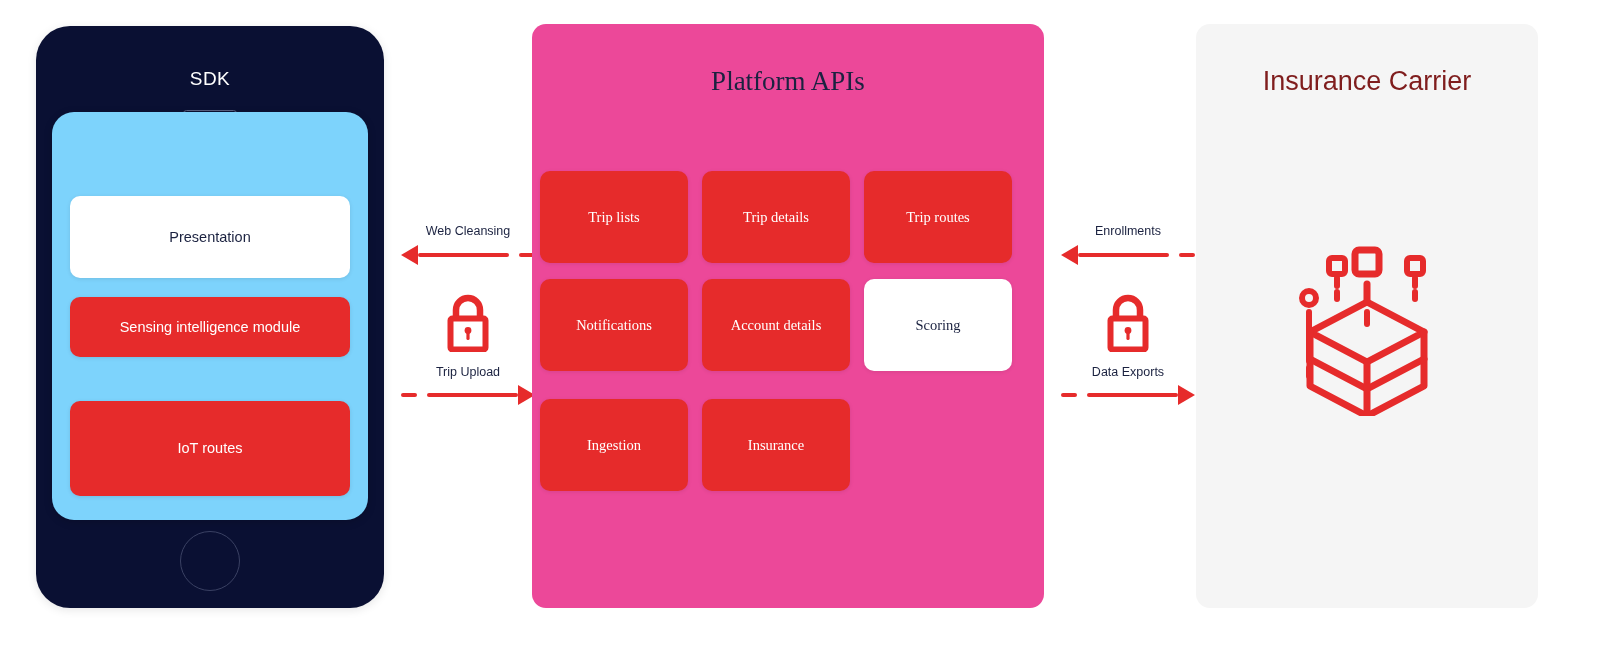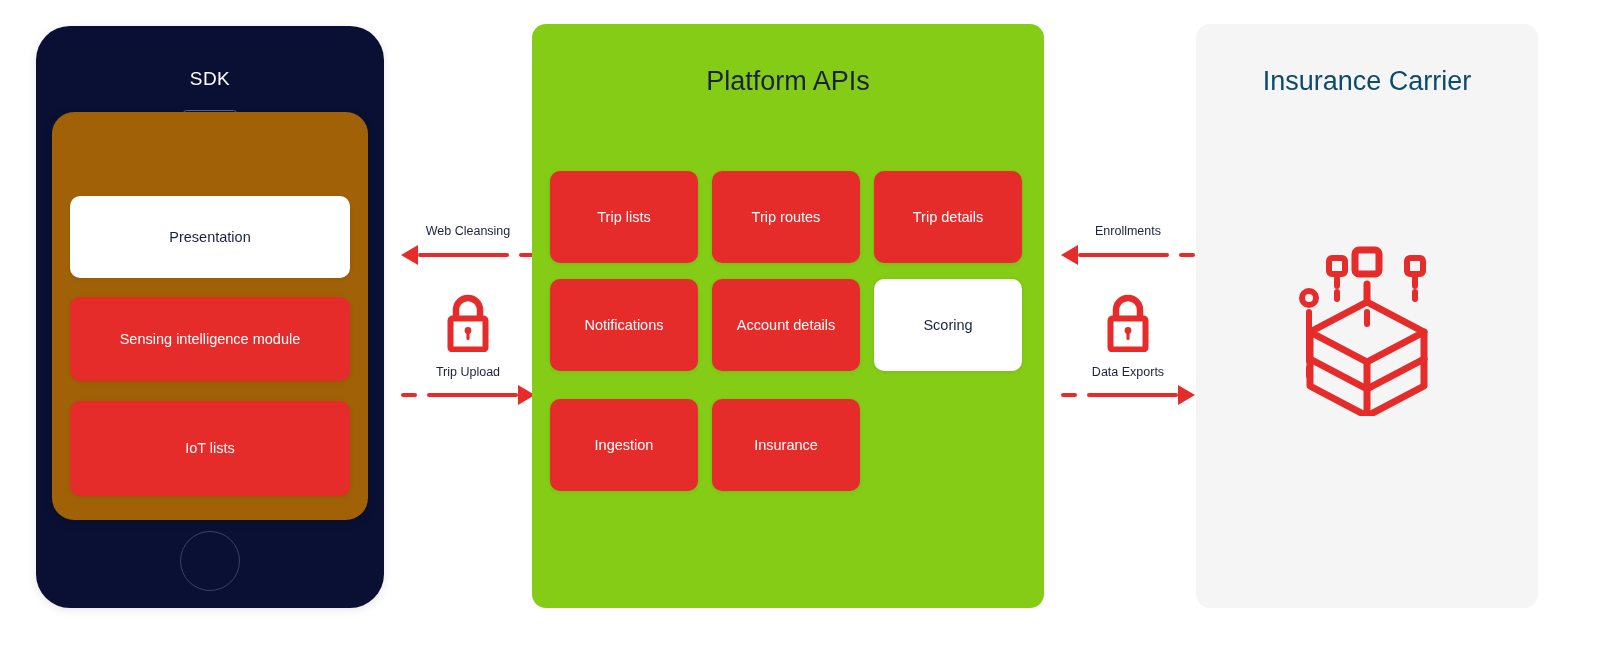--- a/index.html
+++ b/index.html
@@ -46,21 +46,21 @@
     border: 1.6px solid #5a6080;
     border-radius: 4px;
     box-sizing: border-box;
   }
   #phone-screen {
     position: absolute;
     left: 16px;
     top: 86px;
     width: 316px;
     height: 408px;
-    background: #a16207;
+    background: #7dd3fc;
     border-radius: 22px;
     box-shadow: 0 2px 8px rgba(0,0,0,0.18);
   }
   #home-button {
     position: absolute;
     left: 50%;
     transform: translateX(-50%);
     bottom: 17px;
     width: 60px;
     height: 60px;
@@ -84,21 +84,21 @@
   }
   .sdk-layer.light {
     background: #ffffff;
     color: #1b2240;
   }
   .sdk-layer.accent {
     background: #E62B2B;
     color: #ffffff;
   }
   #sdk-layer-0 { top: 84px;  height: 82px; }
-  #sdk-layer-1 { top: 185px; height: 84px; }
+  #sdk-layer-1 { top: 185px; height: 60px; }
   #sdk-layer-2 { top: 289px; height: 95px; }
 
   
   .flow-col {
     position: absolute;
     top: 214px;
     width: 150px;
     height: 200px;
   }
   #flow-left  { left: 393px; }
@@ -157,35 +157,36 @@
     height: 62px;
   }
 
   
   #platform-panel {
     position: absolute;
     left: 532px;
     top: 24px;
     width: 512px;
     height: 584px;
-    background: #84cc16;
+    background: #ec4899;
     border-radius: 14px;
+    font-family: Liberation Serif, serif;
   }
   #platform-title {
     position: absolute;
     left: 0;
     top: 42px;
     width: 100%;
     text-align: center;
     color: #1b2240;
     font-size: 27px;
   }
   #api-grid {
     position: absolute;
-    left: 18px;
+    left: 8px;
     top: 147px;
     width: 495px;
   }
   .api-row {
     display: flex;
     gap: 14px;
     margin-bottom: 16px;
   }
   .api-row.spaced { margin-top: 28px; }
   .api-tile {
@@ -213,21 +214,21 @@
     height: 584px;
     background: #F5F5F5;
     border-radius: 14px;
   }
   #carrier-title {
     position: absolute;
     left: 0;
     top: 42px;
     width: 100%;
     text-align: center;
-    color: #0c4a6e;
+    color: #7f1d1d;
     font-size: 27px;
   }
   #carrier-icon {
     position: absolute;
     left: 50%;
     transform: translateX(-50%);
     top: 192px;
     width: 200px;
     height: 200px;
   }
@@ -240,21 +241,21 @@
   <div id="sdk-speaker"></div>
 
   <div id="phone-screen">
     <div class="sdk-layer light" id="sdk-layer-0">
       <span>Presentation</span>
     </div>
     <div class="sdk-layer accent" id="sdk-layer-1">
       <span>Sensing intelligence module</span>
     </div>
     <div class="sdk-layer accent" id="sdk-layer-2">
-      <span>IoT lists</span>
+      <span>IoT routes</span>
     </div>
   </div>
 
   <div id="home-button"></div>
 </div>
 
 <div class="flow-col" id="flow-left">
   <div class="flow-label top">Web Cleansing</div>
   <div class="arrow-row top">
     <div class="arrow-head left"></div>
@@ -283,24 +284,24 @@
 
 <div id="platform-panel">
   <div id="platform-title">Platform APIs</div>
 
   <div id="api-grid">
     <div class="api-row">
       <div class="api-tile accent">
         <span>Trip lists</span>
       </div>
       <div class="api-tile accent">
+        <span>Trip details</span>
+      </div>
+      <div class="api-tile accent">
         <span>Trip routes</span>
-      </div>
-      <div class="api-tile accent">
-        <span>Trip details</span>
       </div>
     </div>
 
     <div class="api-row">
       <div class="api-tile accent">
         <span>Notifications</span>
       </div>
       <div class="api-tile accent">
         <span>Account details</span>
       </div>

